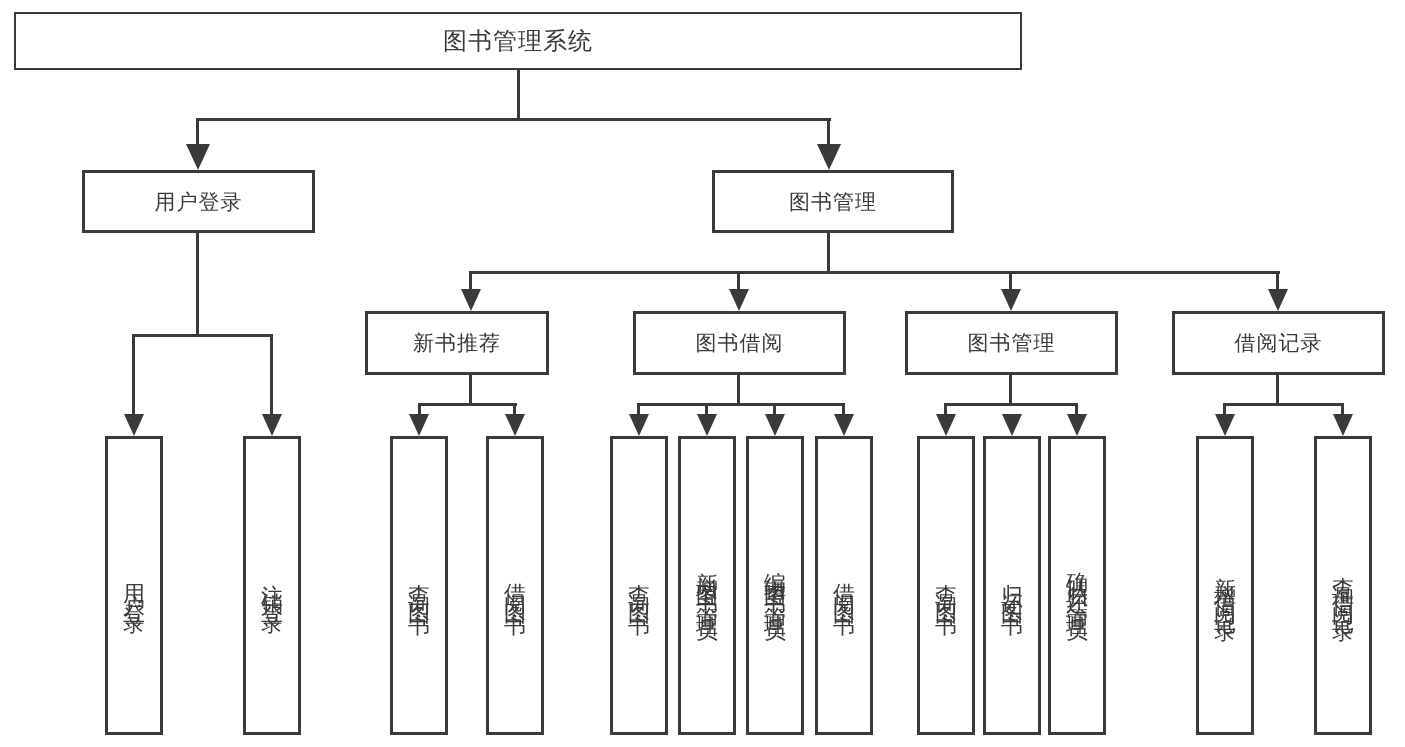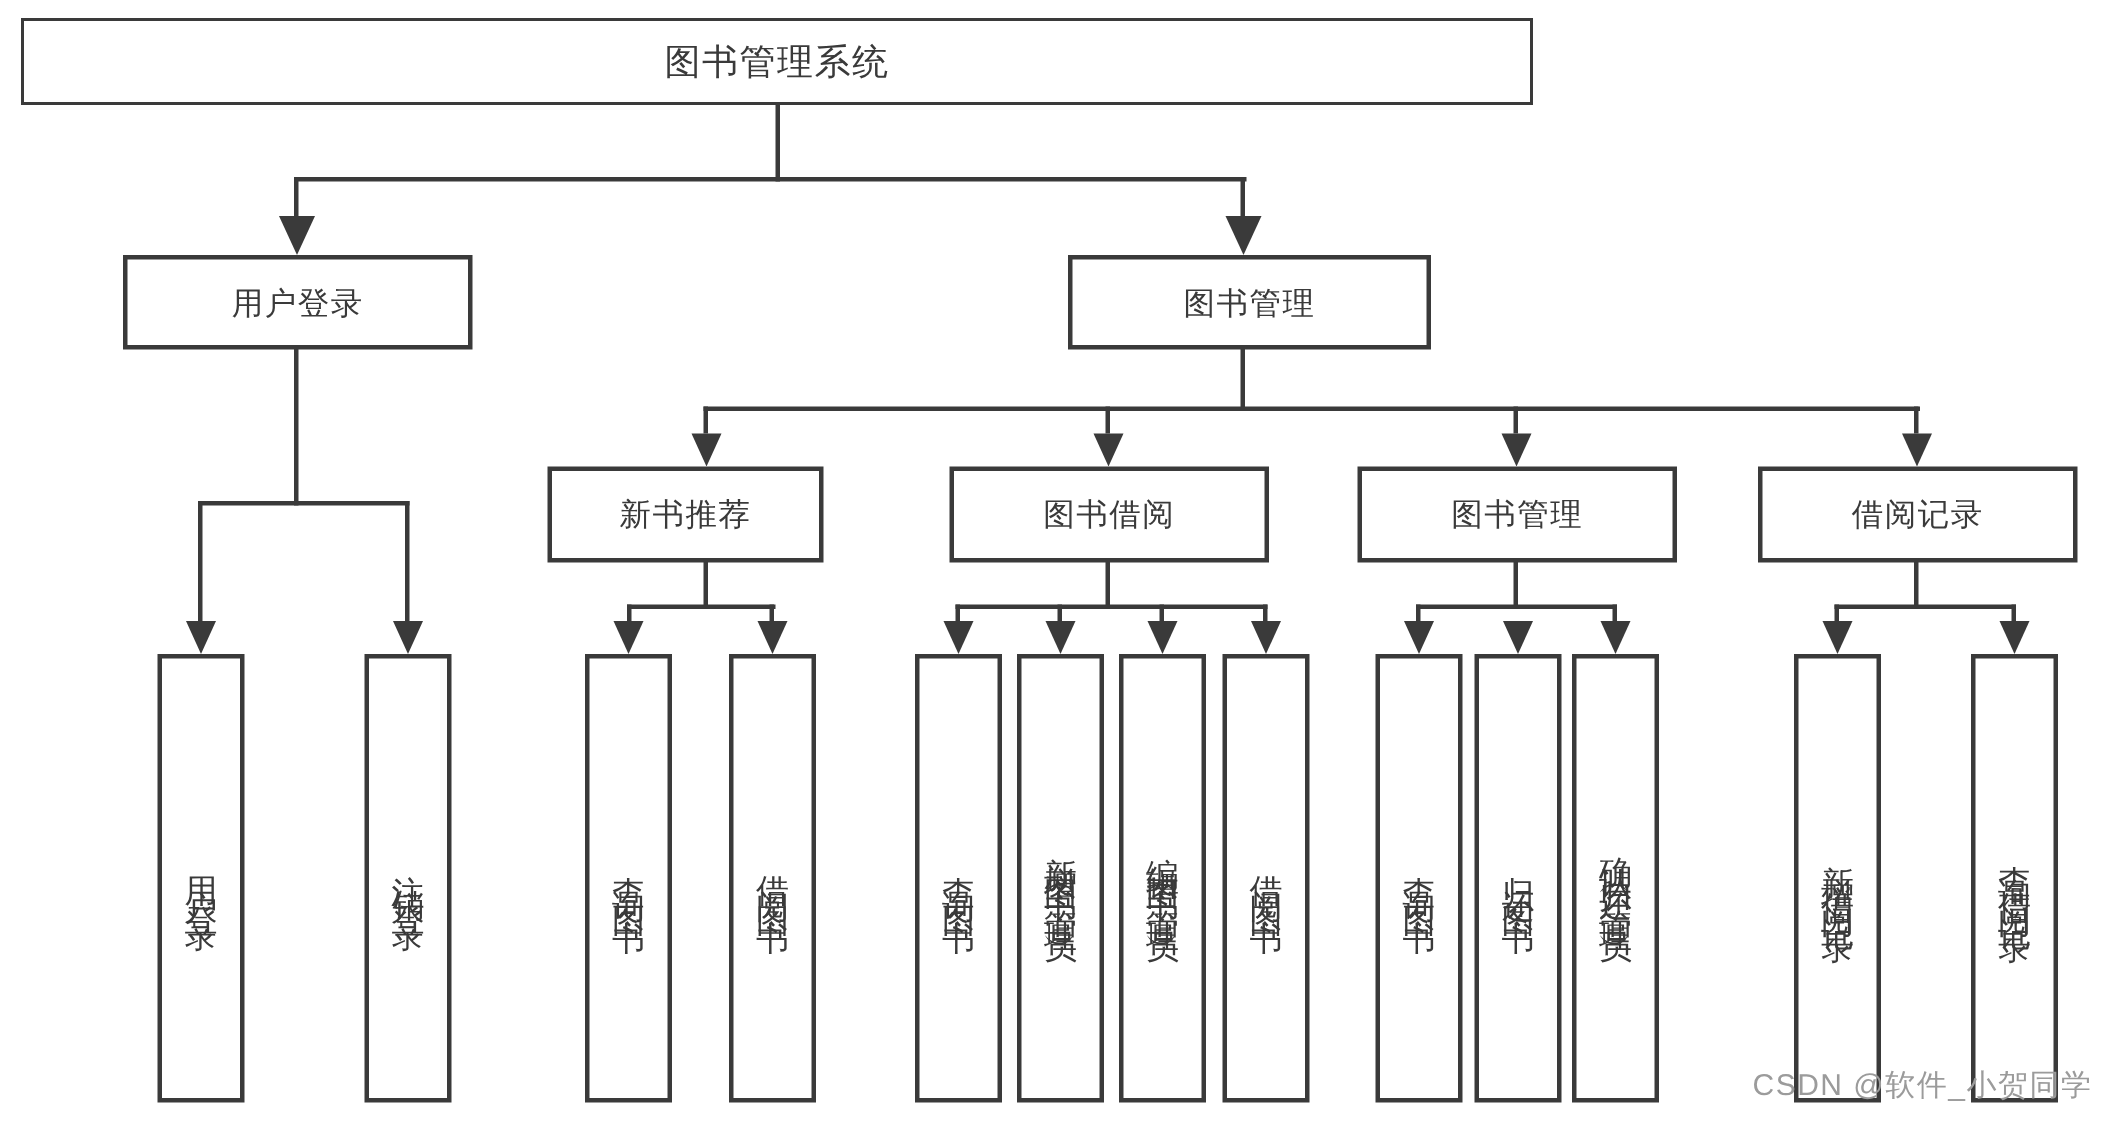--- a/index.html
+++ b/index.html
@@ -199,15 +199,14 @@
     <span>确认归还（管理员）</span>
   </div>
 
   <div class="leaf sp6" style="left:1196px">
     <span>新增借阅记录</span>
   </div>
   <div class="leaf sp6" style="left:1314px">
     <span>查询借阅记录</span>
   </div>
 
-  <div class="watermark">CSDN @软件_小贺同学</div>
 
 </div>
 
 </body></html>

